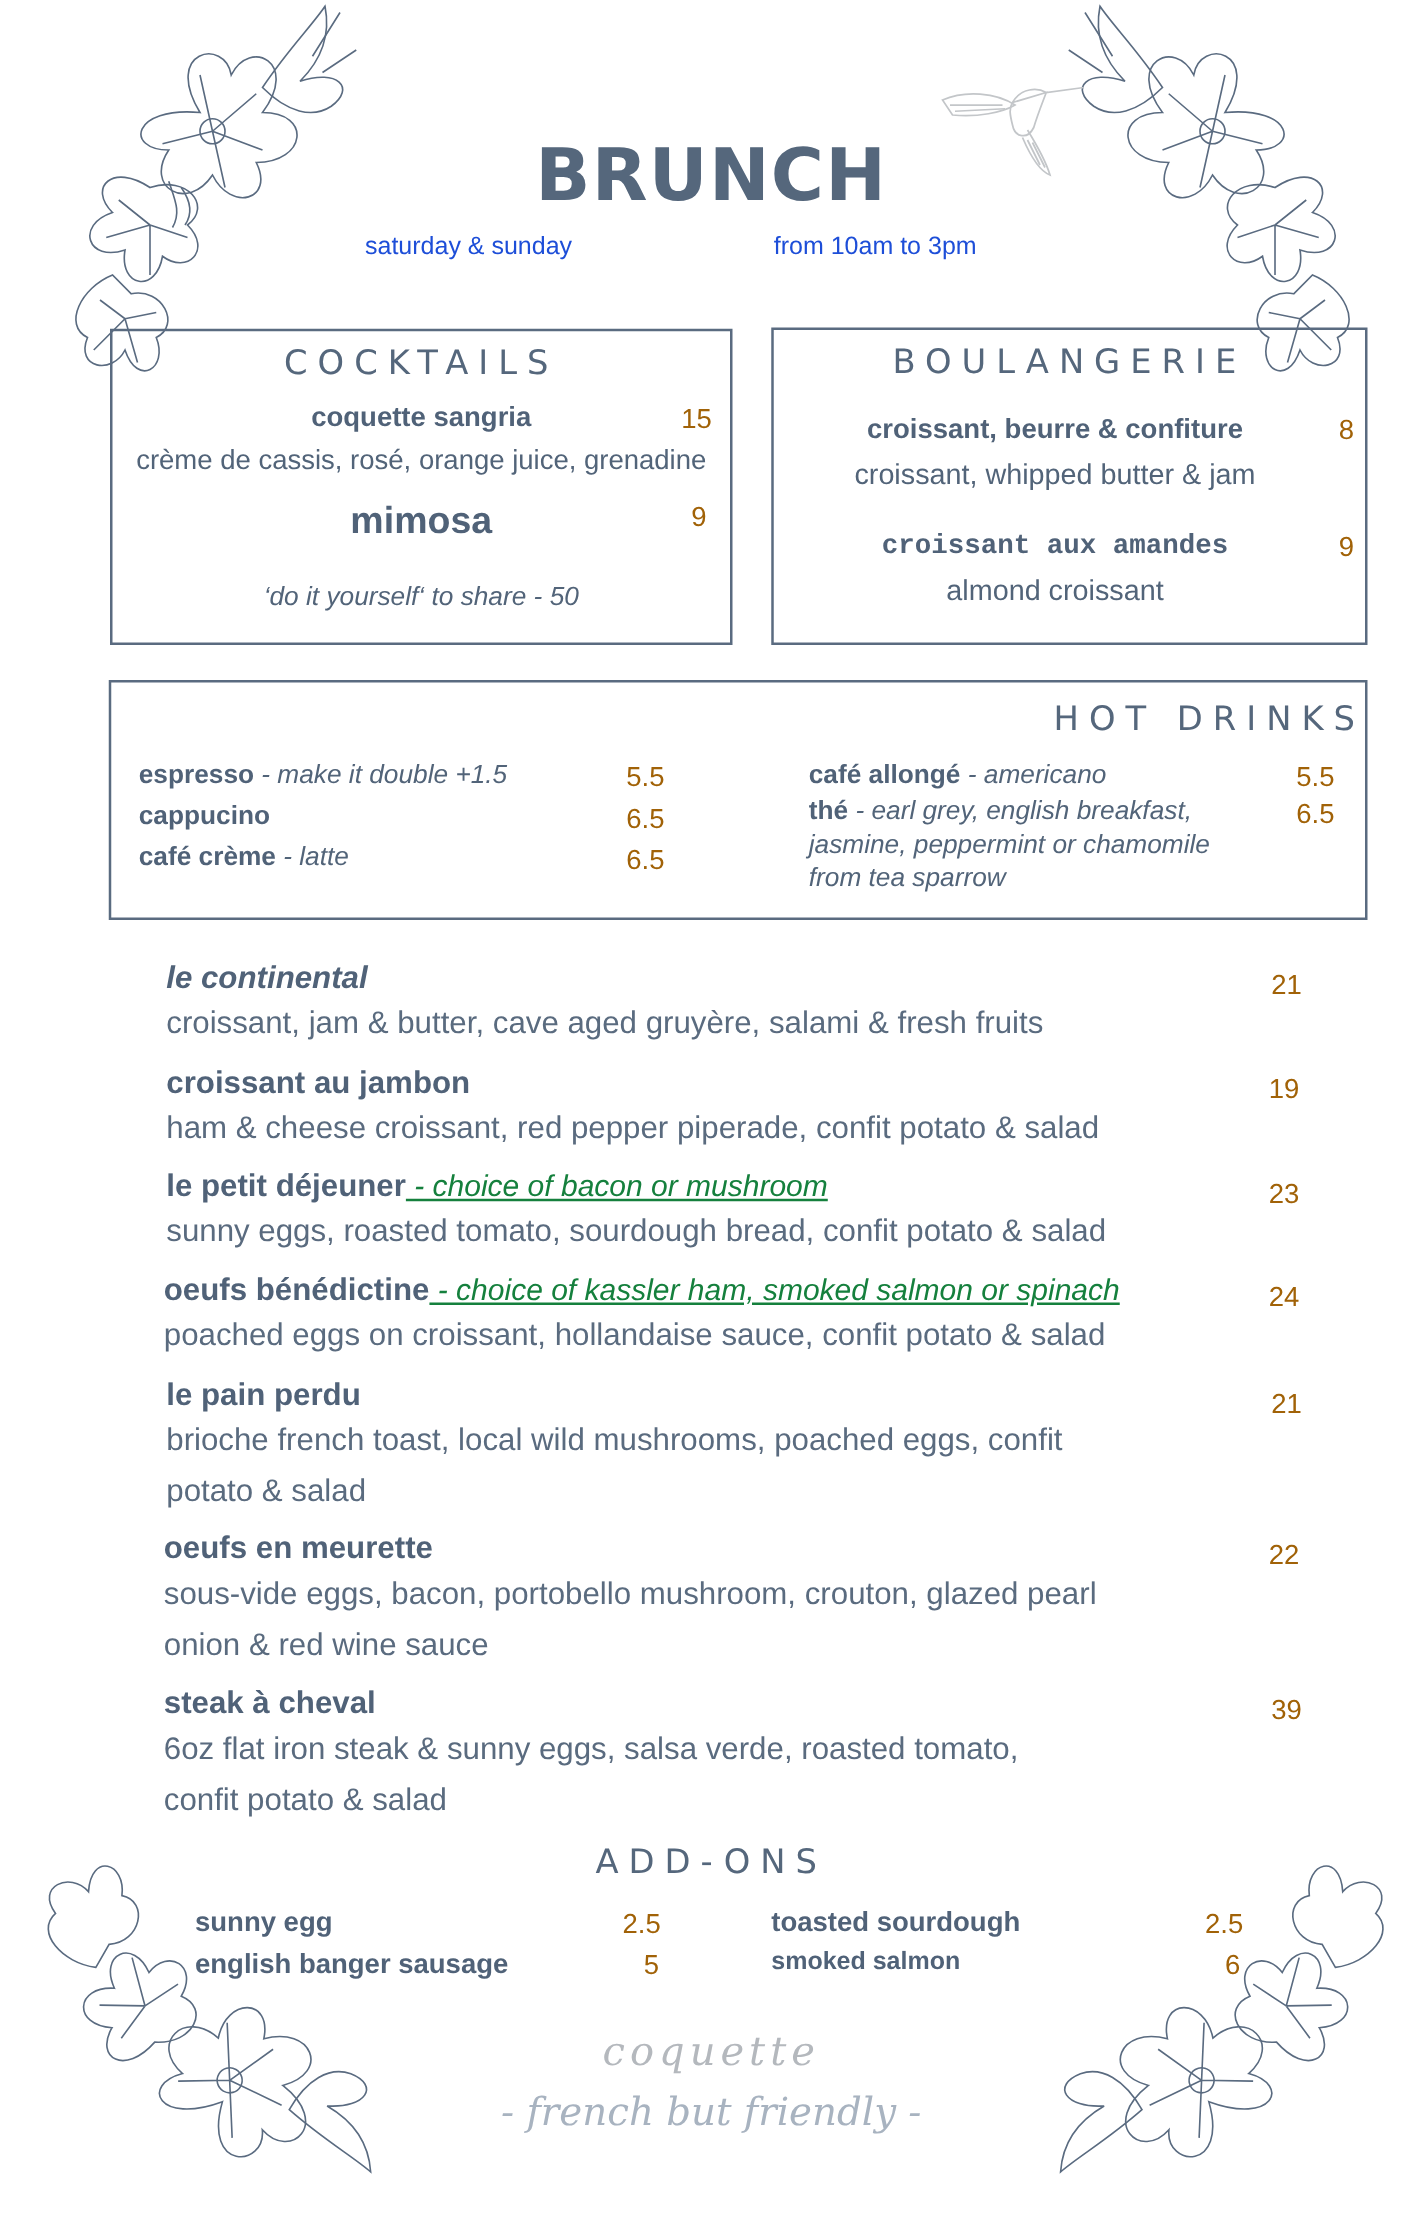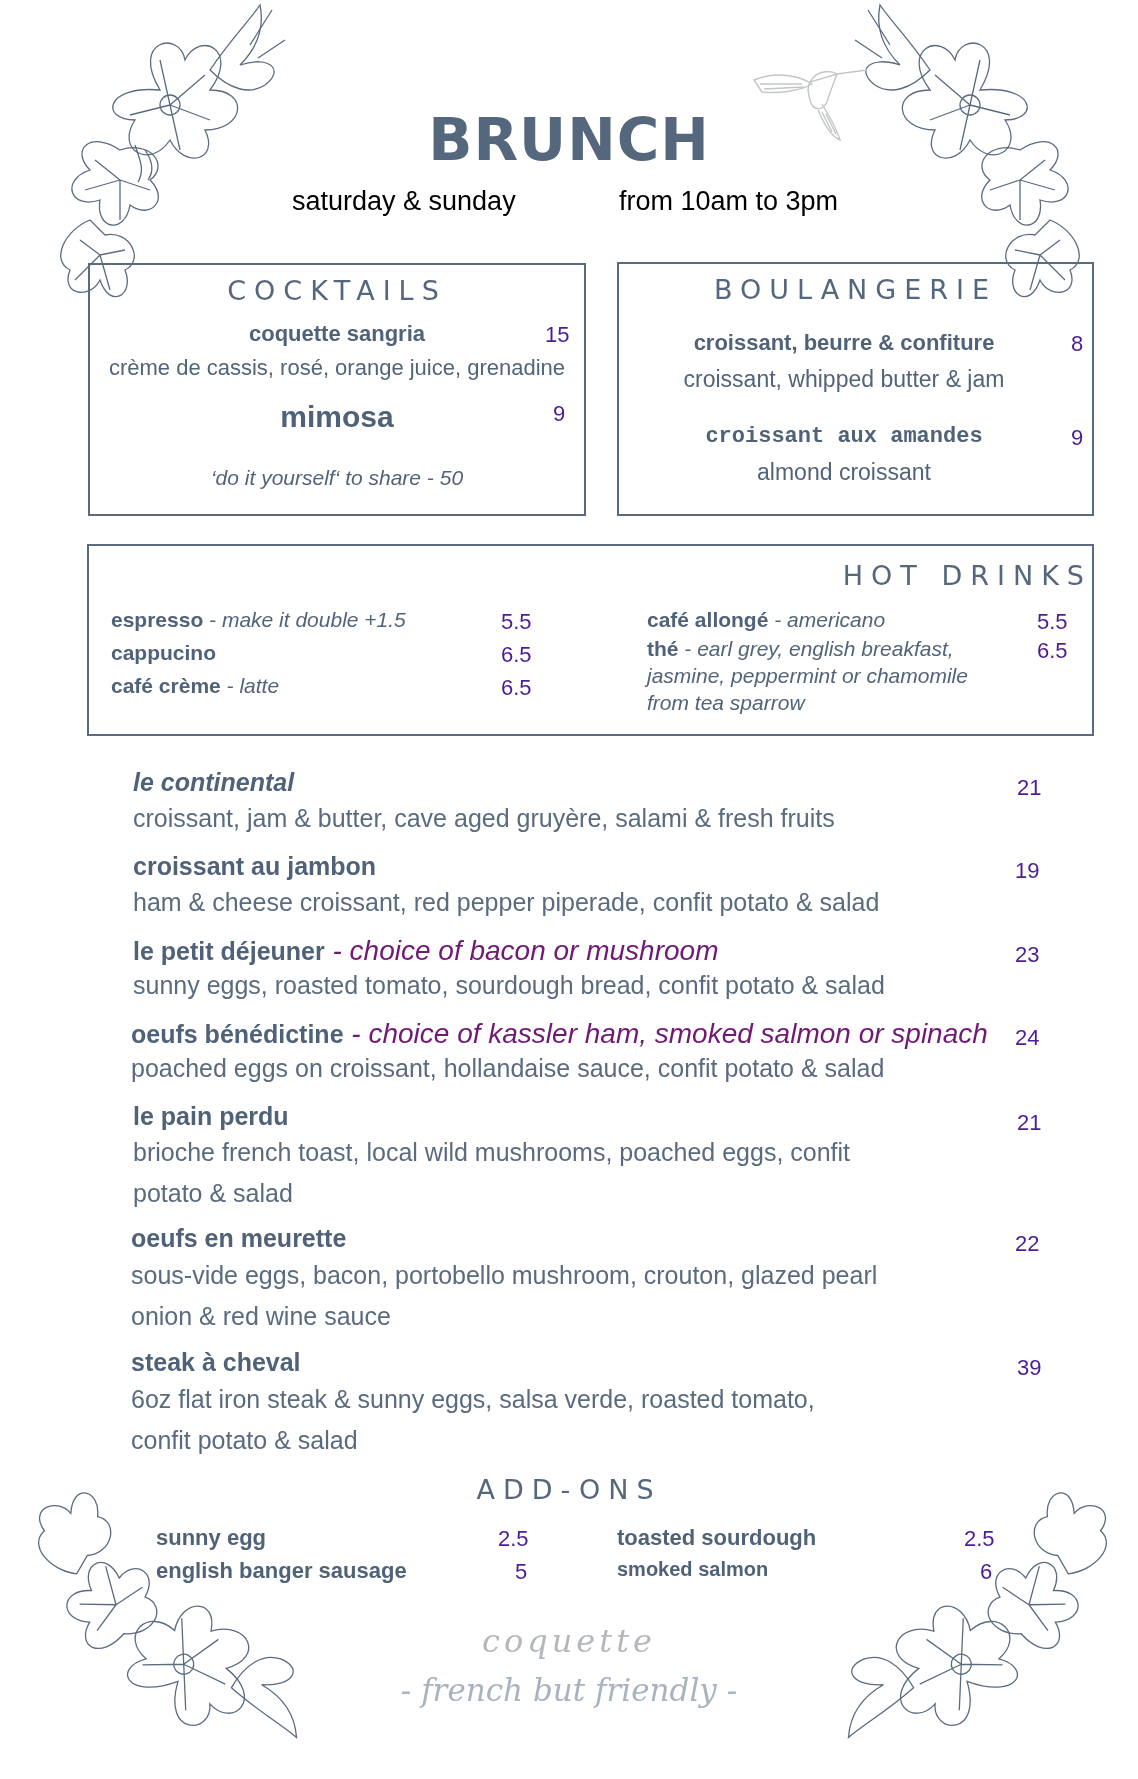--- a/index.html
+++ b/index.html
@@ -7,36 +7,36 @@
     width:1138px; height:1779px; position:relative; overflow:hidden;
     background:#ffffff; color:#526479;
     font-family:"Liberation Sans", sans-serif;
   }
   .abs { position:absolute; }
   .title {
     left:0; width:1138px; top:106px; text-align:center;
     font-family:"DejaVu Sans", sans-serif; font-weight:bold;
     font-size:58px; letter-spacing:1px; color:#55677c;
   }
-  .sub { top:186px; font-size:27px; color:#000000; font-family:"Liberation Sans", sans-serif; }
+  .sub { top:186px; font-size:20px; color:#1d4ed8; font-family:"Liberation Sans", sans-serif; }
   .box {
     position:absolute; border:2px solid #5a6b80; box-sizing:border-box;
   }
   .sec-head {
     position:absolute; left:0; right:0; text-align:center;
     font-family:"DejaVu Sans", sans-serif; font-weight:normal;
     font-size:27px; letter-spacing:8px; color:#55677c;
   }
   .b { font-weight:bold; color:#506278; }
   .i { font-style:italic; }
   .row { position:absolute; white-space:nowrap; }
   .c { text-align:center; }
-  .price { position:absolute; font-size:22px; color:#4c1d95; }
+  .price { position:absolute; font-size:22px; color:#a16207; }
   .main-name { font-size:25px; font-weight:bold; color:#506278; }
-  .main-name .note { font-weight:normal; font-style:italic; font-size:28px; color:#701a75; }
+  .main-name .note { font-weight:normal; font-style:italic; font-size:24px; color:#15803d;text-decoration:underline; }
   .main-desc { font-size:25px; color:#5a6b7f; line-height:41px; }
   .flower { position:absolute; }
   .footer-logo {
     left:0; width:1138px; top:1622px; text-align:center;
     font-family:"DejaVu Serif", serif; font-style:italic; font-size:32px;
     color:#b4b8bd; letter-spacing:4px;
   }
   .footer-tag {
     left:0; width:1138px; top:1672px; text-align:center;
     font-family:"DejaVu Serif", serif; font-style:italic; font-size:31px;

